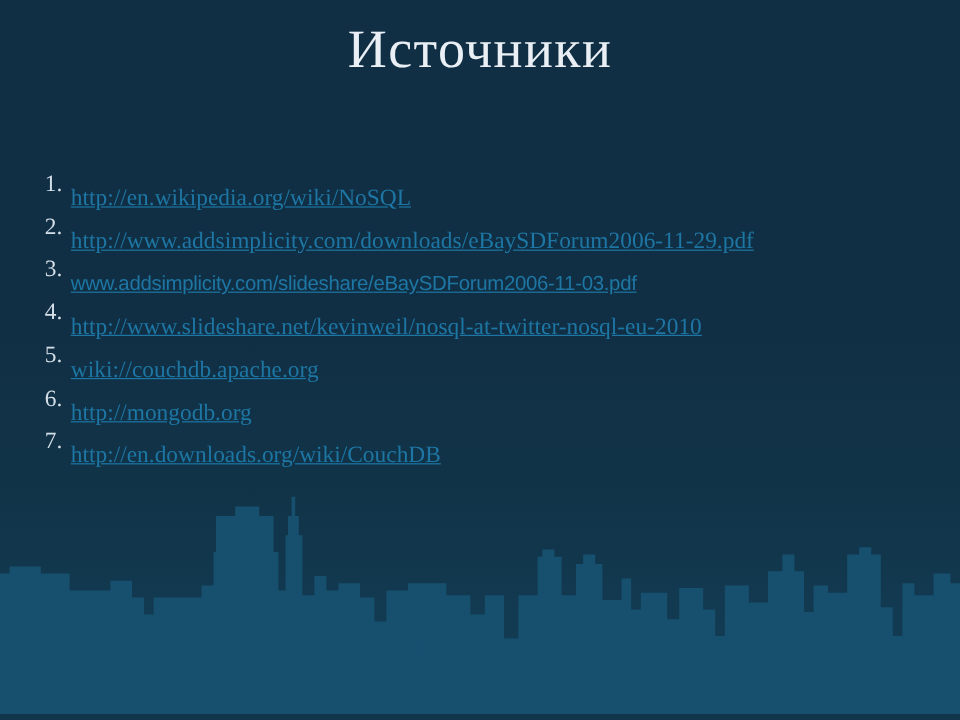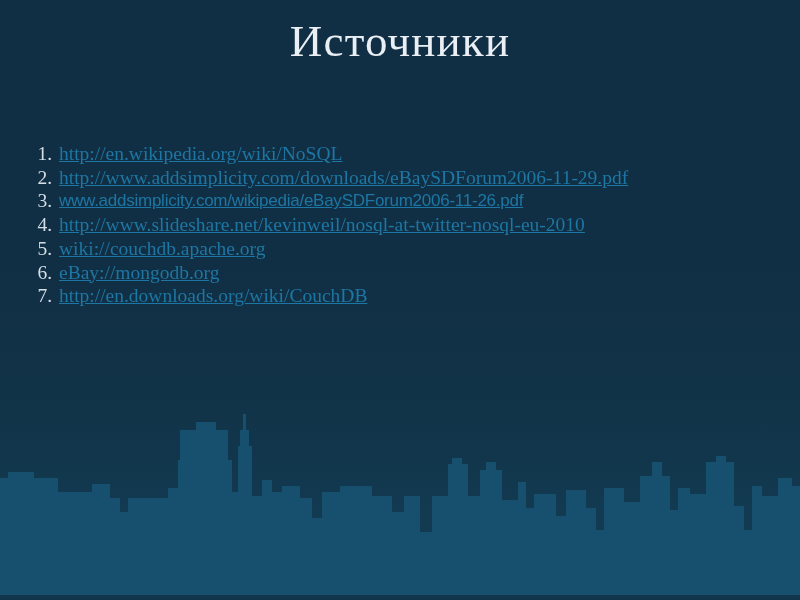--- a/index.html
+++ b/index.html
@@ -85,20 +85,21 @@
   .ref-link {
     flex: 1 1 auto;
     color: #1d76a3;
     text-decoration: underline;
     text-underline-offset: 1px;
     font-family: "Liberation Serif", serif;
     font-size: 19.5px;
     line-height: 23.2px;
     word-break: break-word;
     cursor: pointer;
+    margin-top: 12px;
   }
   .ref-link.sans {
     font-family: "Liberation Sans", sans-serif;
     font-size: 17px;
     letter-spacing: -0.25px;
   }
   .ref-link .bold { font-weight: normal; }
 </style>
 </head>
 <body>
@@ -144,36 +145,36 @@
       <a class="ref-link">http://en.wikipedia.org/wiki/NoSQL</a>
     </li>
 
     <li class="ref-item">
       <span class="ref-num">2.</span>
       <a class="ref-link">http://www.addsimplicity.com/downloads/eBaySDForum2006-11-29.pdf</a>
     </li>
 
     <li class="ref-item">
       <span class="ref-num">3.</span>
-      <a class="ref-link sans"><span>www.addsimplicity.com/wikipedia/</span><span class="bold">eBay</span><span>SDForum2006-11-26.pdf</span></a>
+      <a class="ref-link sans"><span>www.addsimplicity.com/slideshare/</span><span class="bold">eBay</span><span>SDForum2006-11-03.pdf</span></a>
     </li>
 
     <li class="ref-item">
       <span class="ref-num">4.</span>
       <a class="ref-link">http://www.slideshare.net/kevinweil/nosql-at-twitter-nosql-eu-2010</a>
     </li>
 
     <li class="ref-item">
       <span class="ref-num">5.</span>
       <a class="ref-link">wiki://couchdb.apache.org</a>
     </li>
 
     <li class="ref-item">
       <span class="ref-num">6.</span>
-      <a class="ref-link">eBay://mongodb.org</a>
+      <a class="ref-link">http://mongodb.org</a>
     </li>
 
     <li class="ref-item">
       <span class="ref-num">7.</span>
       <a class="ref-link">http://en.downloads.org/wiki/CouchDB</a>
     </li>
 
   </ol>
 </div>
 

